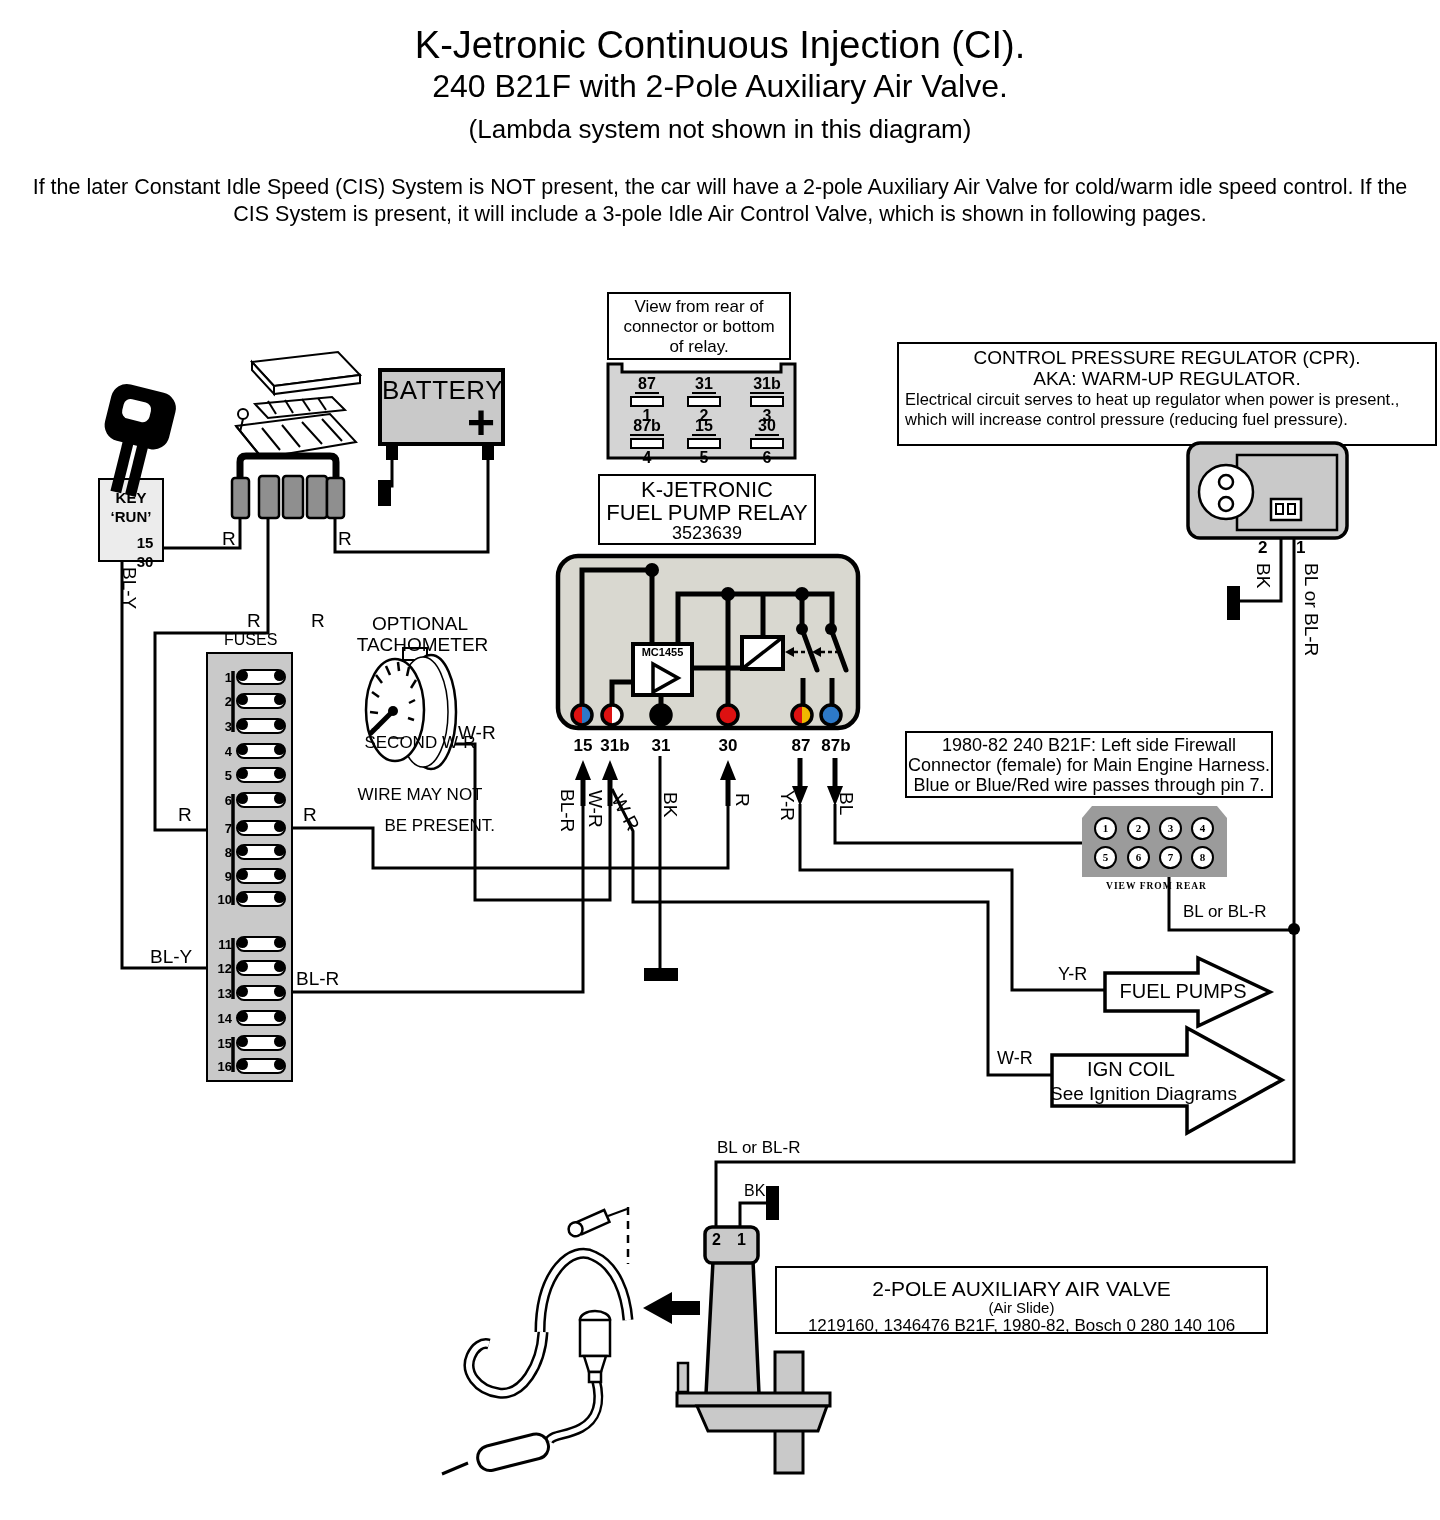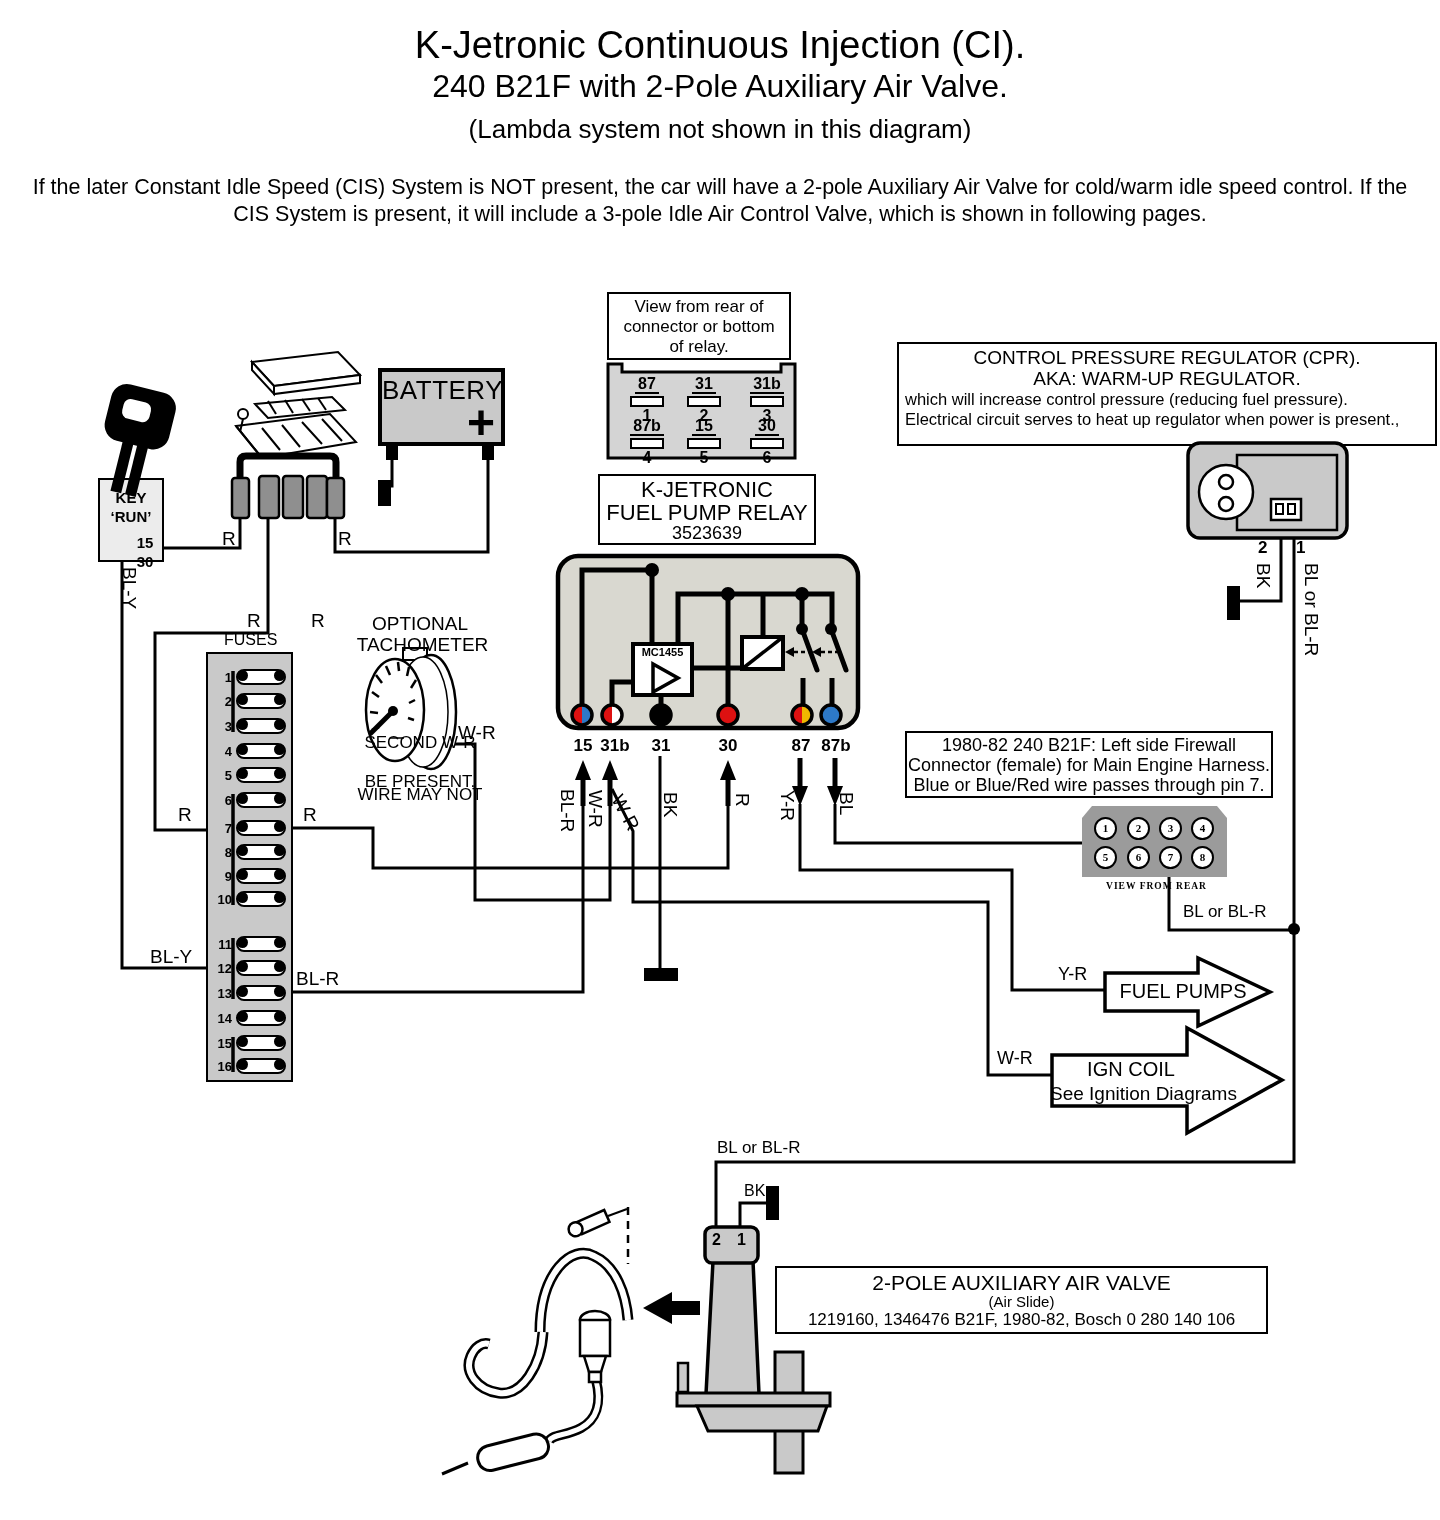--- a/index.html
+++ b/index.html
@@ -46,35 +46,35 @@
       <div style="font-size:22px;line-height:23px;">K-JETRONIC</div>
       <div style="font-size:22px;line-height:23px;">FUEL PUMP RELAY</div>
       <div style="font-size:18px;line-height:19px;">3523639</div>
     </div>
   </div>
 
   <div class="box" style="left:897px;top:342px;width:540px;height:104px;">
     <div style="padding:3px 6px;">
       <div class="ctr" style="font-size:19px;line-height:21px;">CONTROL PRESSURE REGULATOR (CPR).</div>
       <div class="ctr" style="font-size:19px;line-height:21px;">AKA: WARM-UP REGULATOR.</div>
+      <div style="font-size:16.5px;line-height:20px;">Electrical circuit serves to heat up regulator when power is present.,</div>
       <div style="font-size:16.5px;line-height:20px;">which will increase control pressure (reducing fuel pressure).</div>
-      <div style="font-size:16.5px;line-height:20px;">Electrical circuit serves to heat up regulator when power is present.,</div>
     </div>
   </div>
 
   <div class="box" style="left:905px;top:731px;width:368px;height:67px;">
     <div class="ctr" style="font-size:18px;line-height:20px;padding-top:2px;">
       <div>1980-82 240 B21F:  Left side Firewall</div>
       <div>Connector (female) for Main Engine Harness.</div>
       <div>Blue or Blue/Red wire passes through pin 7.</div>
     </div>
   </div>
 
   <div class="box" style="left:775px;top:1266px;width:493px;height:68px;">
-    <div class="ctr" style="padding-top:3px;">
+    <div class="ctr" style="padding-top:9px;">
       <div style="font-size:21px;line-height:23px;">2-POLE AUXILIARY AIR VALVE</div>
       <div style="font-size:15px;line-height:16px;">(Air Slide)</div>
       <div style="font-size:17px;line-height:20px;">1219160, 1346476 B21F, 1980-82,  Bosch 0 280 140 106</div>
     </div>
   </div>
 
   <div class="panel" style="left:378px;top:368px;width:127px;height:78px;border-width:4px;">
     <div class="ctr" style="font-size:26px;padding-top:3px;letter-spacing:0.5px;">BATTERY</div>
     <div style="position:absolute;right:6px;bottom:-8px;font-size:48px;font-weight:bold;">+</div>
   </div>
@@ -437,21 +437,21 @@
   <div class="lab" style="left:178px;top:804px;font-size:19px;">R</div>
   <div class="lab" style="left:303px;top:804px;font-size:19px;">R</div>
   <div class="lab" style="left:150px;top:946px;font-size:19px;">BL-Y</div>
   <div class="lab" style="left:296px;top:968px;font-size:19px;">BL-R</div>
 
   <div class="lab ctr" style="left:340px;top:613px;width:160px;font-size:19px;">OPTIONAL</div>
   <div class="lab ctr" style="left:340px;top:634px;width:165px;font-size:19px;">TACHOMETER</div>
   <div class="lab" style="left:458px;top:722px;font-size:19px;">W-R</div>
   <div class="lab ctr" style="left:345px;top:733px;width:150px;font-size:17px;">SECOND W-R</div>
   <div class="lab ctr" style="left:345px;top:785px;width:150px;font-size:17px;">WIRE MAY NOT</div>
-  <div class="lab ctr" style="left:345px;top:772px;width:150px;font-size:17px;">BE PRESENT.</div>
+  <div class="lab ctr" style="left:345px;top:816px;width:150px;font-size:17px;text-align:right;">BE PRESENT.</div>
 
   <div class="fwpin" style="left:1094px;top:817px;">1</div>
   <div class="fwpin" style="left:1127px;top:817px;">2</div>
   <div class="fwpin" style="left:1159px;top:817px;">3</div>
   <div class="fwpin" style="left:1191px;top:817px;">4</div>
   <div class="fwpin" style="left:1094px;top:846px;">5</div>
   <div class="fwpin" style="left:1127px;top:846px;">6</div>
   <div class="fwpin" style="left:1159px;top:846px;">7</div>
   <div class="fwpin" style="left:1191px;top:846px;">8</div>
   <div class="lab ctr" style="left:1104px;top:881px;width:105px;font-family:'Liberation Serif',serif;font-weight:bold;font-size:9.5px;letter-spacing:1px;">VIEW FROM REAR</div>

